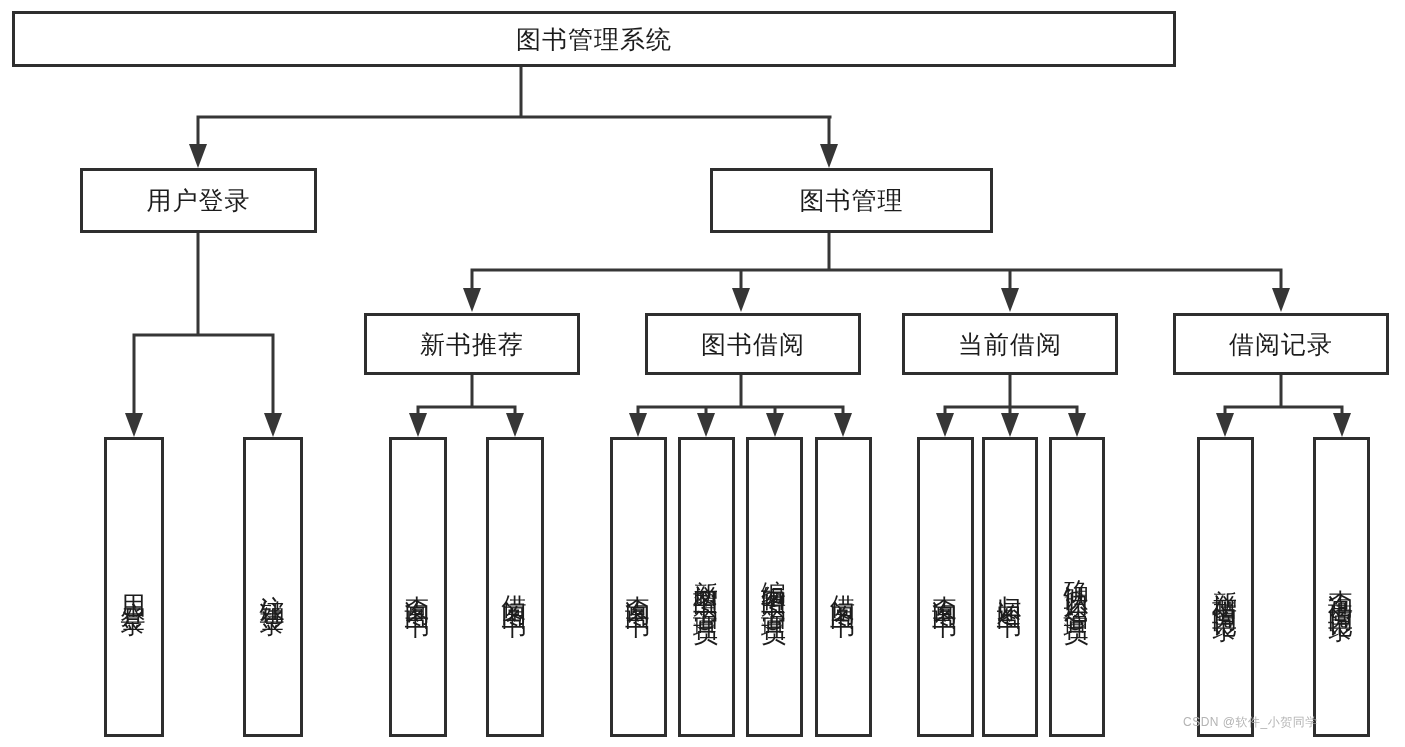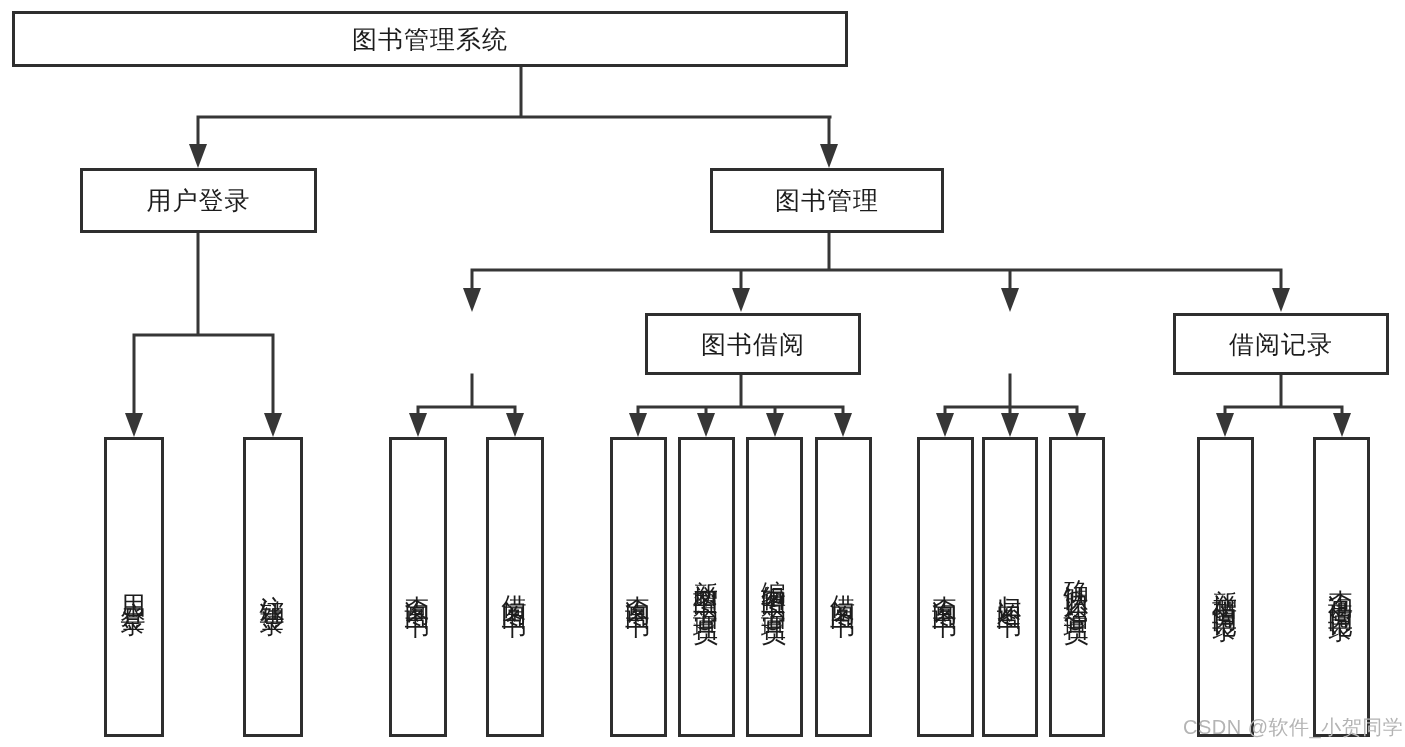--- a/index.html
+++ b/index.html
@@ -16,34 +16,34 @@
     position:relative;width:1405px;height:747px;background:var(--bg);overflow:hidden;
   }
   .connectors{position:absolute;left:0;top:0;z-index:1;}
   .node{
     position:absolute;z-index:2;background:var(--bg);
     border:3px solid var(--border);
     display:flex;align-items:center;justify-content:center;
     font-size:25px;letter-spacing:1px;color:var(--text);
     font-weight:500;
   }
-  .node.root{left:12px;top:11px;width:836px;height:56px;text-align:center;}
+  .node.root{left:12px;top:11px;width:1164px;height:56px;text-align:center;}
   .node.lvl2{top:168px;height:65px;}
   .node.lvl3{top:313px;height:62px;width:216px;}
   .leaf{
     position:absolute;z-index:2;top:437px;height:300px;background:var(--bg);
     border:3px solid var(--border);
     display:flex;align-items:center;justify-content:center;
     writing-mode:vertical-rl;text-orientation:mixed;
     font-size:25px;letter-spacing:6px;color:var(--text);
     font-weight:500;white-space:nowrap;
   }
   .watermark{
     position:absolute;left:1183px;top:714px;z-index:5;
-    font-size:20px;color:var(--watermark);letter-spacing:0.5px;
+    font-size:12px;color:var(--watermark);letter-spacing:0.5px;
     white-space:nowrap;
   }
 </style>
 </head>
 <body>
 
 <div class="canvas">
 
   <svg class="connectors" width="1405" height="747" viewBox="0 0 1405 747">
 
@@ -70,23 +70,25 @@
       M629,413 L647,413 L638,437 Z  M697,413 L715,413 L706,437 Z
       M766,413 L784,413 L775,437 Z  M834,413 L852,413 L843,437 Z
       M936,413 L954,413 L945,437 Z  M1001,413 L1019,413 L1010,437 Z
       M1068,413 L1086,413 L1077,437 Z
       M1216,413 L1234,413 L1225,437 Z  M1333,413 L1351,413 L1342,437 Z"></path>
   </svg>
 
   <div class="node root">图书管理系统</div>
 
   <div class="node lvl2" style="left:80px;width:237px;">用户登录</div>
-  <div class="node lvl2" style="left:710px;width:234px;font-family:Liberation Mono, monospace;">图书管理</div>
+  <div class="node lvl2" style="left:710px;width:283px;font-family:Liberation Mono, monospace;">图书管理</div>
 
+  <div class="node lvl3" style="left:364px;">新书推荐</div>
   <div class="node lvl3" style="left:633px;margin-left:12px;">图书借阅</div>
+  <div class="node lvl3" style="left:902px;">当前借阅</div>
   <div class="node lvl3" style="left:1173px;font-family:Liberation Serif, serif;">借阅记录</div>
 
   <div class="leaf" style="left:104px;width:60px;">用户登录</div>
   <div class="leaf" style="left:243px;width:60px;">注销登录</div>
 
   <div class="leaf" style="left:389px;width:58px;">查询图书</div>
   <div class="leaf" style="left:486px;width:58px;">借阅图书</div>
 
   <div class="leaf" style="left:610px;width:57px;">查询图书</div>
   <div class="leaf" style="left:678px;width:57px;">新增图书（管理员）</div>

